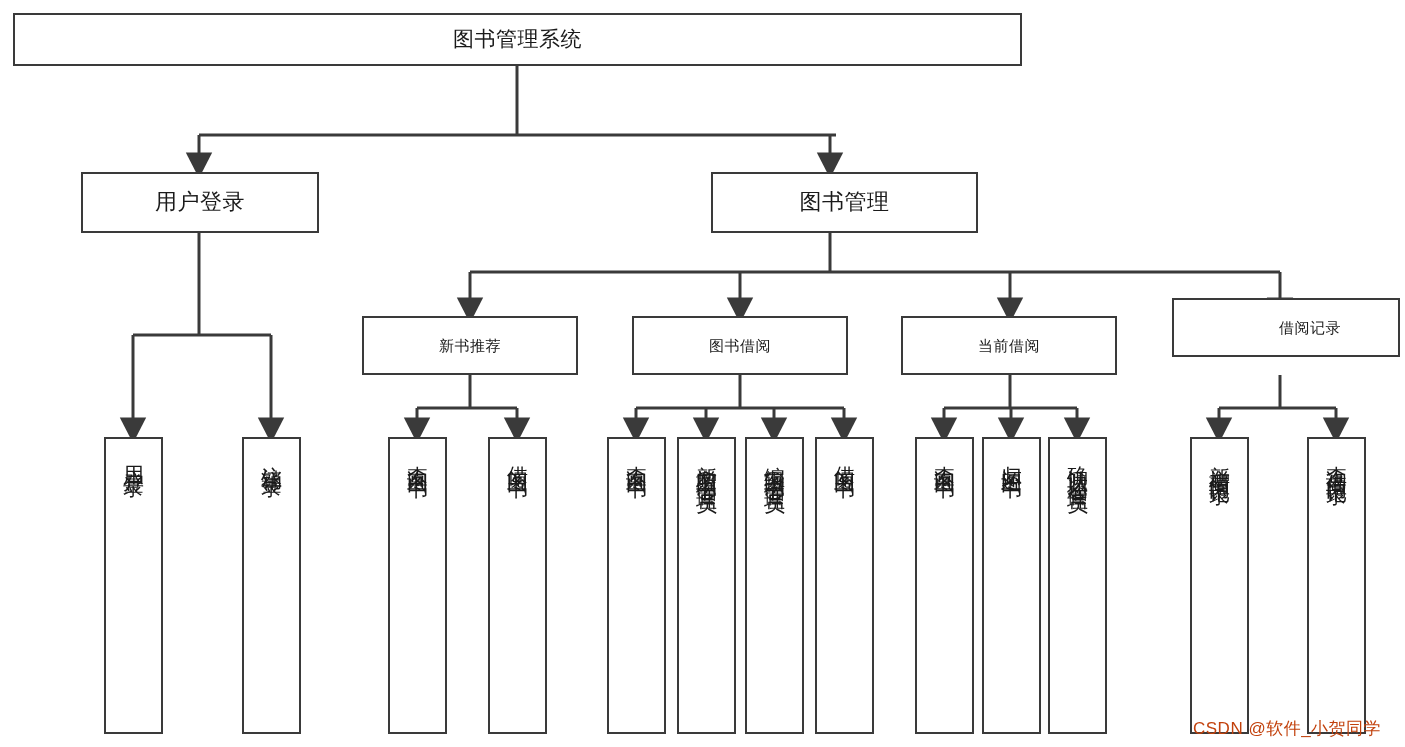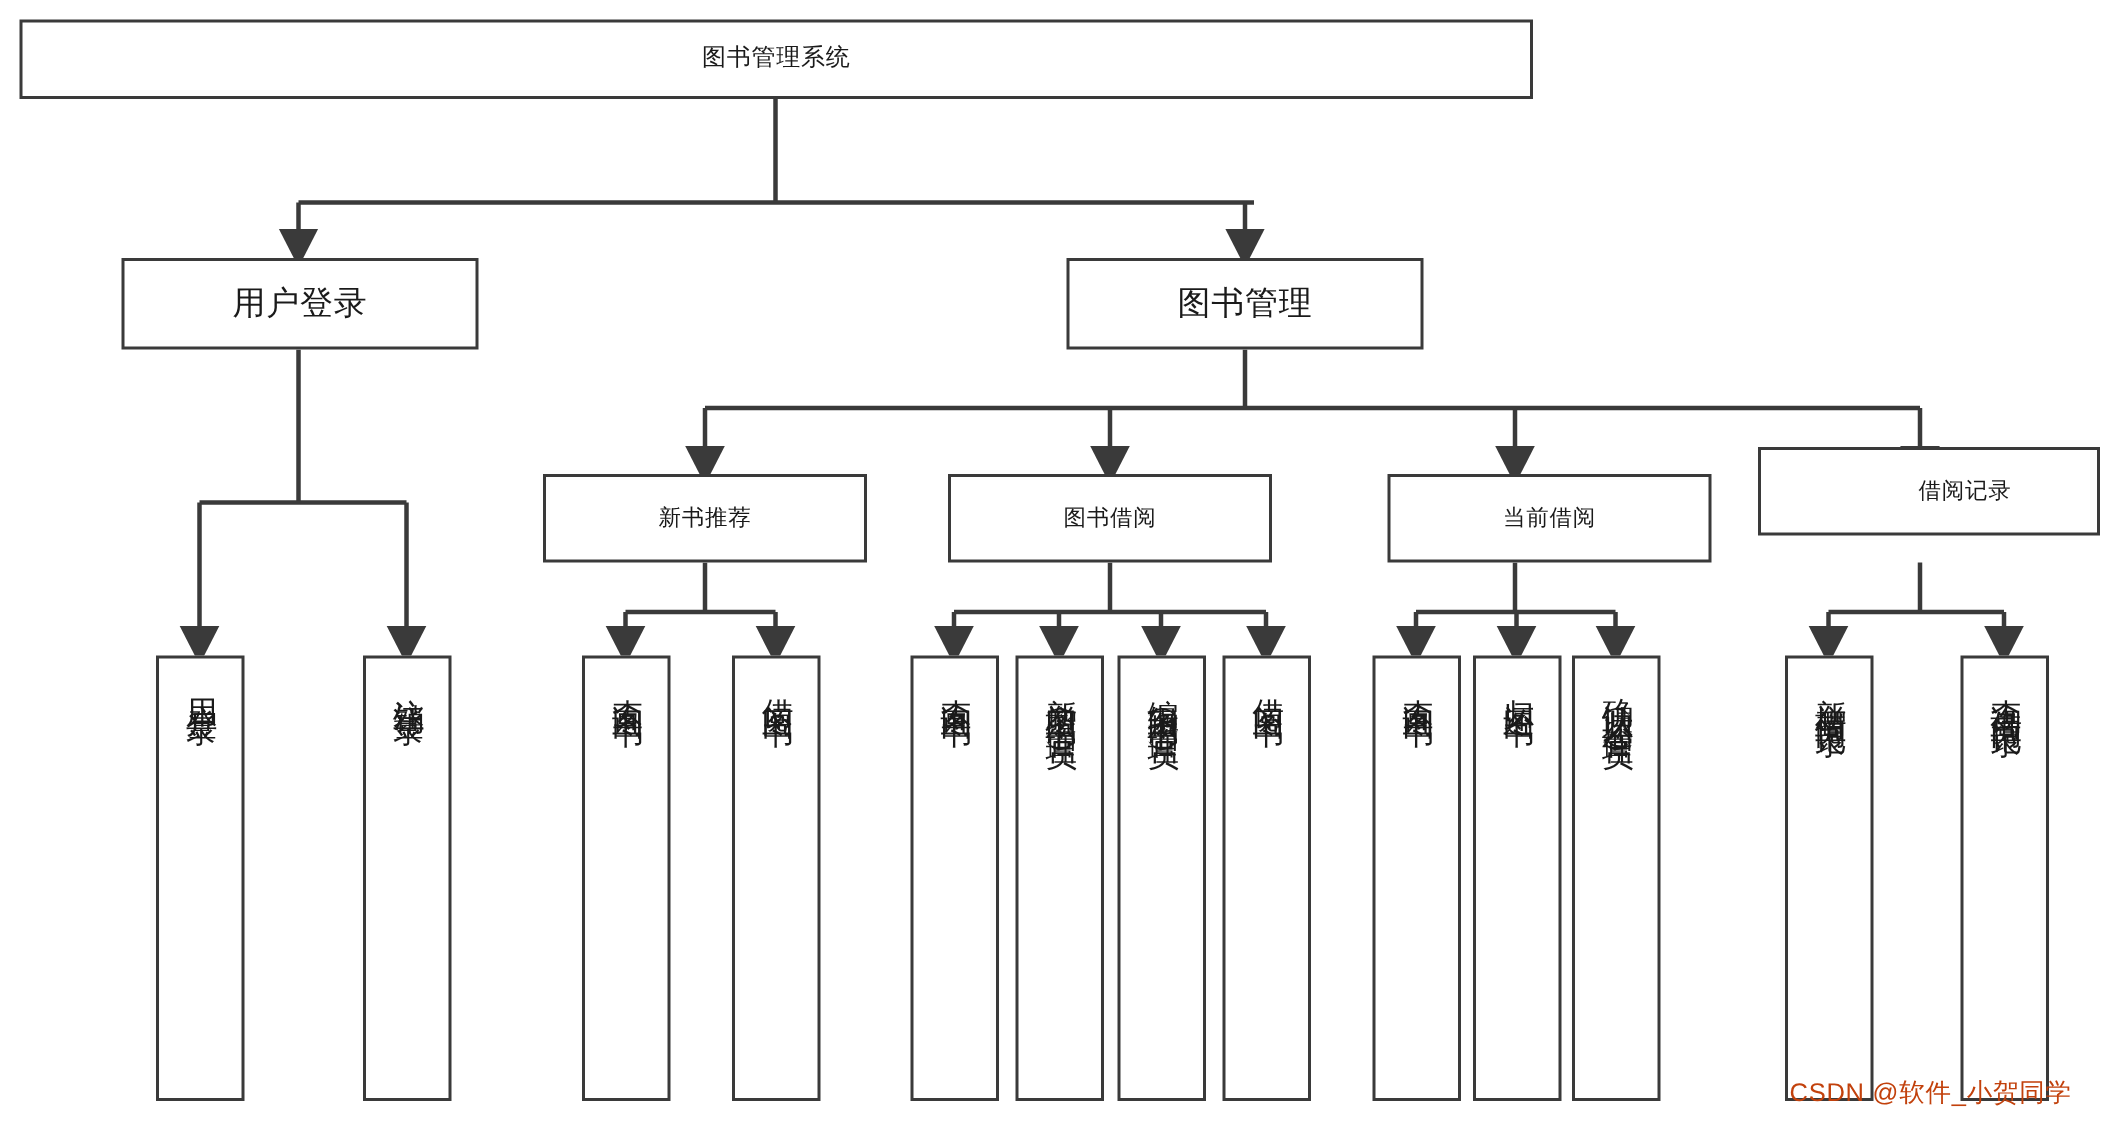--- a/index.html
+++ b/index.html
@@ -40,21 +40,21 @@
     display: block;
     text-align: center;
     line-height: 1.28;
     letter-spacing: 0.5px;
     white-space: nowrap;
   }
   .node.root {
     border-width: 2px;
   }
   .node.root .node-label {
-    font-size: 16px;
+    font-size: 21px;
   }
   .node.level2 .node-label {
     font-size: 22px;
   }
   .node.level3 .node-label {
     font-size: 15px;
   }
   
   .node.leaf {
     align-items: flex-start;
@@ -133,33 +133,33 @@
   </svg>
 
   <div class="node root" style="left:13px; top:13px; width:1009px; height:53px;">
     <span class="node-label">图书管理系统</span>
   </div>
 
   <div class="node level2" style="left:81px; top:172px; width:238px; height:61px;">
     <span class="node-label">用户登录</span>
   </div>
 
-  <div class="node level2" style="left:711px; top:172px; width:238px; height:61px;">
+  <div class="node level2" style="left:711px; top:172px; width:267px; height:61px;">
     <span class="node-label">图书管理</span>
   </div>
 
   <div class="node level3" style="left:362px; top:316px; width:216px; height:59px;">
     <span class="node-label">新书推荐</span>
   </div>
 
   <div class="node level3" style="left:632px; top:316px; width:216px; height:59px;">
     <span class="node-label">图书借阅</span>
   </div>
 
-  <div class="node level3" style="left:901px; top:316px; width:216px; height:59px;margin-left:24px;">
+  <div class="node level3" style="left:901px; top:316px; width:216px; height:59px;">
     <span class="node-label">当前借阅</span>
   </div>
 
   <div class="node level3" style="left:1172px; top:298px; width:228px; height:59px;padding-left:48px;">
     <span class="node-label">借阅记录</span>
   </div>
 
   <div class="node leaf" style="left:104px; top:437px; width:59px; height:297px;">
     <span class="node-label">用户登录</span>
   </div>

